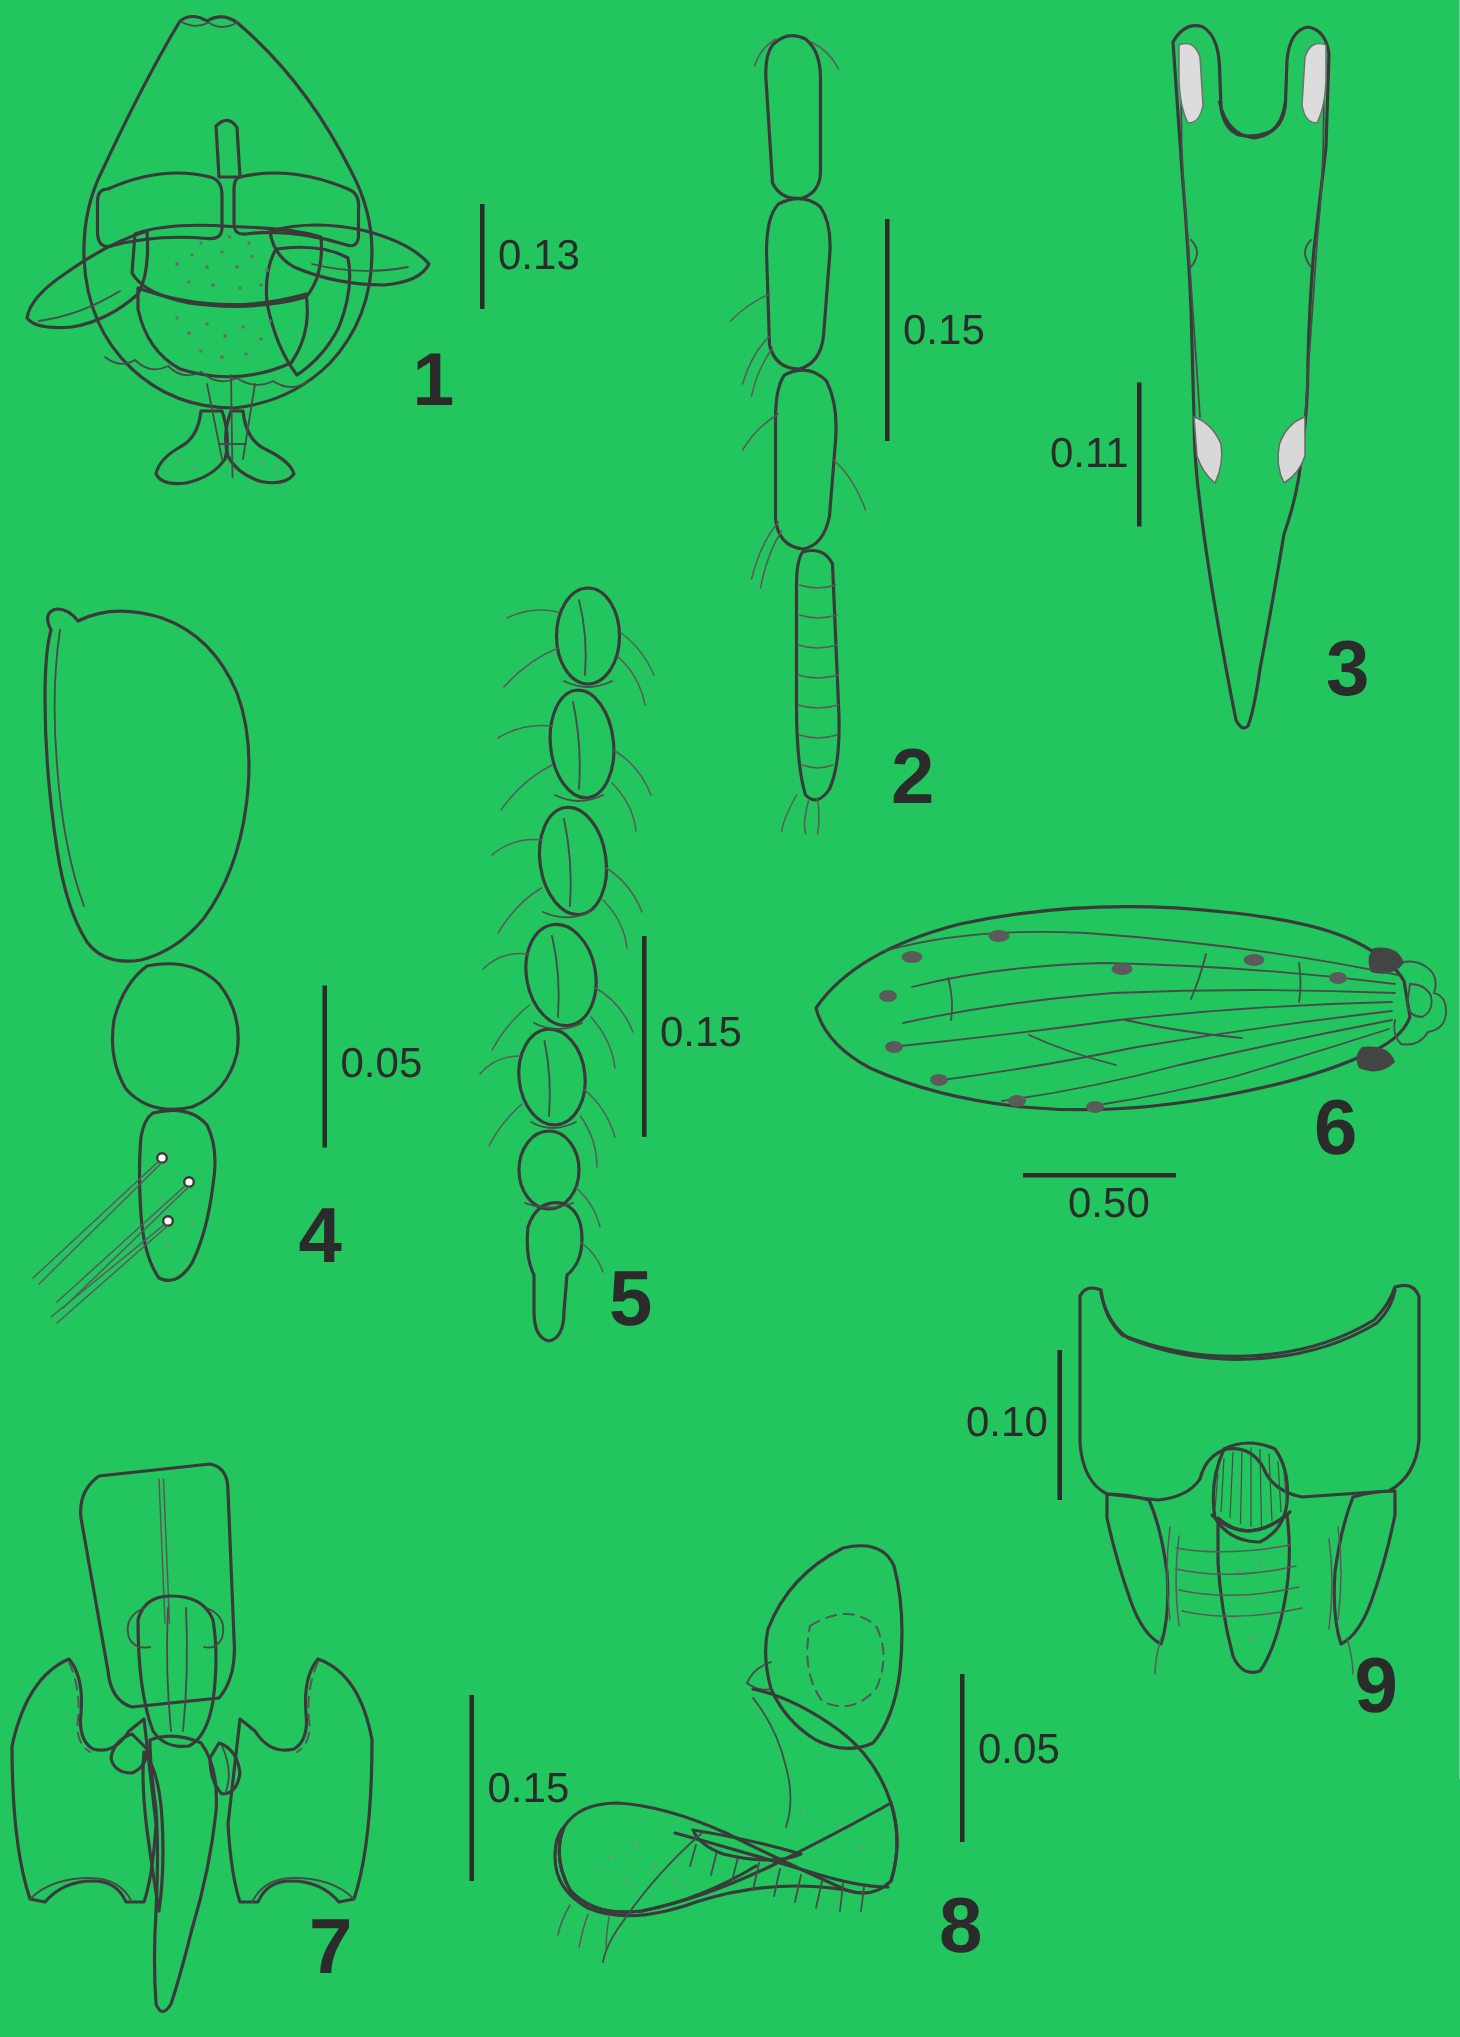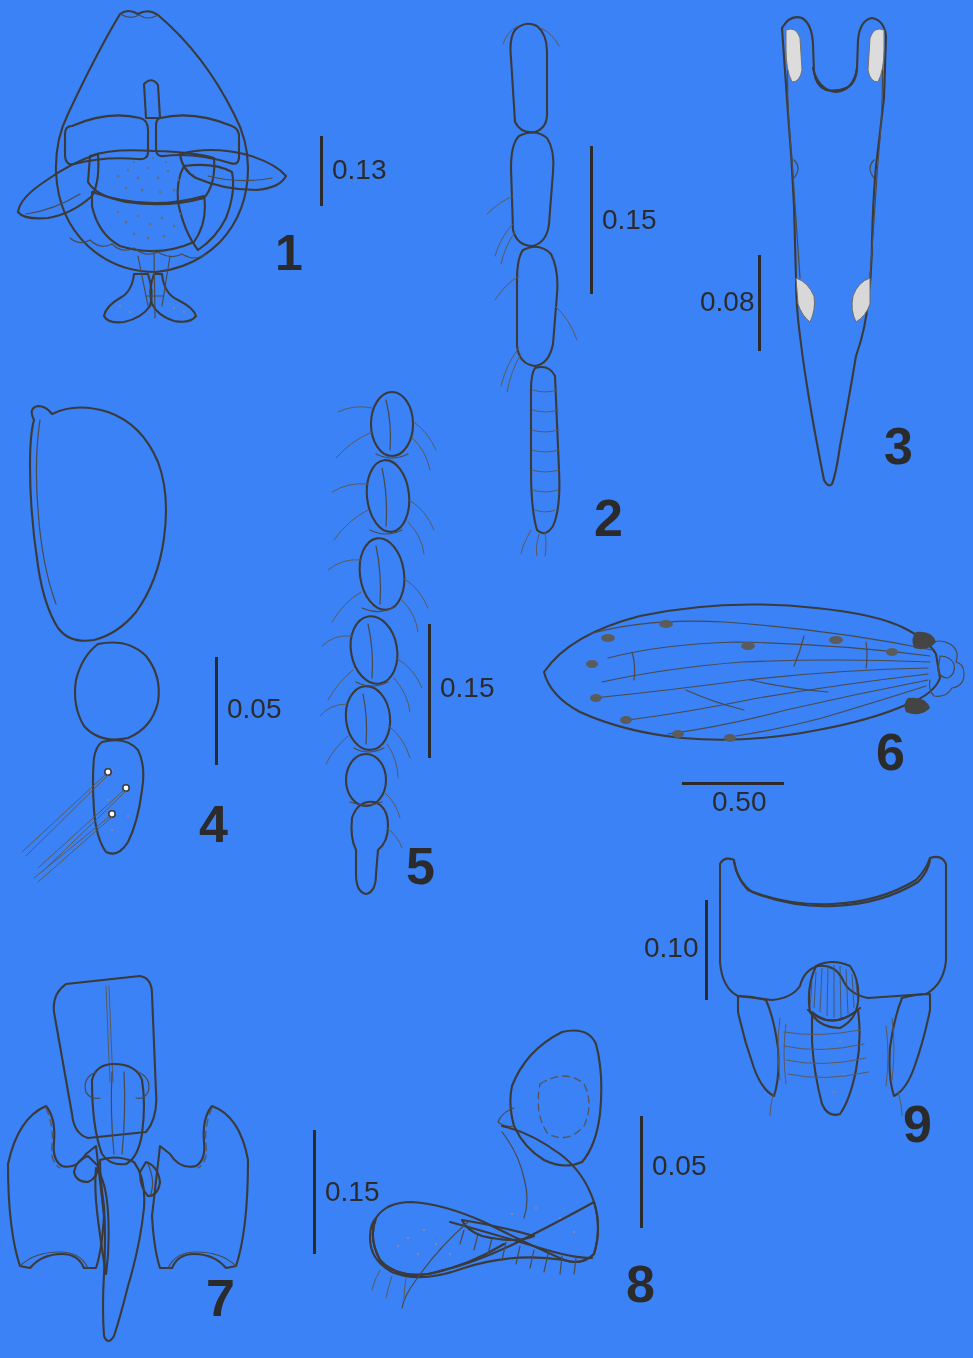--- a/index.html
+++ b/index.html
@@ -1,21 +1,21 @@
 <!DOCTYPE html>
 <html><head>
 <meta charset="utf-8">
 <style>
   html,body{margin:0;padding:0;background:#ffffff;}
   body{
     width:973px;height:1358px;position:relative;overflow:hidden;
     font-family:"Liberation Sans","DejaVu Sans",sans-serif;
     color:#231f20;
   }
-  .plate{position:absolute;inset:0;background:#3b82f6;}
+  .plate{position:absolute;inset:0;background:#22c55e;}
   .fig{position:absolute;}
   .fignum{
     position:absolute;font-weight:bold;color:#2b2b2b;
     font-family:"Liberation Sans","DejaVu Sans",sans-serif;
     line-height:1;letter-spacing:-1px;
   }
   .scalelabel{
     position:absolute;color:#2b2b2b;line-height:1;
     font-family:"Liberation Sans","DejaVu Sans",sans-serif;
   }
@@ -208,21 +208,21 @@
       <path d="M30 20 Q40 16 44 28 L46 60 Q44 72 36 72 Q30 60 30 40 Z" fill="#dcdcdc" stroke="#707070" stroke-width="1"></path>
       <path d="M128 20 Q118 16 114 28 L112 60 Q114 72 122 72 Q128 60 128 40 Z" fill="#dcdcdc" stroke="#707070" stroke-width="1"></path>
 
       <path class="ln" d="M57 58 Q62 80 80 82 Q98 80 101 58" fill="none"></path>
 
       <path class="ln-thin" d="M38 150 Q46 158 38 168"></path>
       <path class="ln-thin" d="M118 150 Q110 158 118 168"></path>
     </svg>
   </div>
   <div class="scalebar-v" style="left:758px;top:255px;height:96px;"></div>
-  <div class="scalelabel" style="left:700px;top:288px;font-size:28px;">0.08</div>
+  <div class="scalelabel" style="left:700px;top:288px;font-size:28px;">0.11</div>
   <div class="fignum" style="left:884px;top:420px;font-size:52px;">3</div>
 
   <div class="fig" style="left:12px;top:390px;width:220px;height:500px;">
     <svg width="220" height="500" viewBox="0 0 220 500">
       <defs>
         <pattern id="stip4" width="11" height="11" patternUnits="userSpaceOnUse">
           <rect width="11" height="11" fill="#f2f2f2"></rect>
           <path d="M2 3 q2 -2 3 0 q0 2 -3 1 z" fill="none" stroke="#6f6f6f" stroke-width="0.9"></path>
           <circle cx="8" cy="8" r="0.9" fill="#8d8d8d"></circle>
         </pattern>

